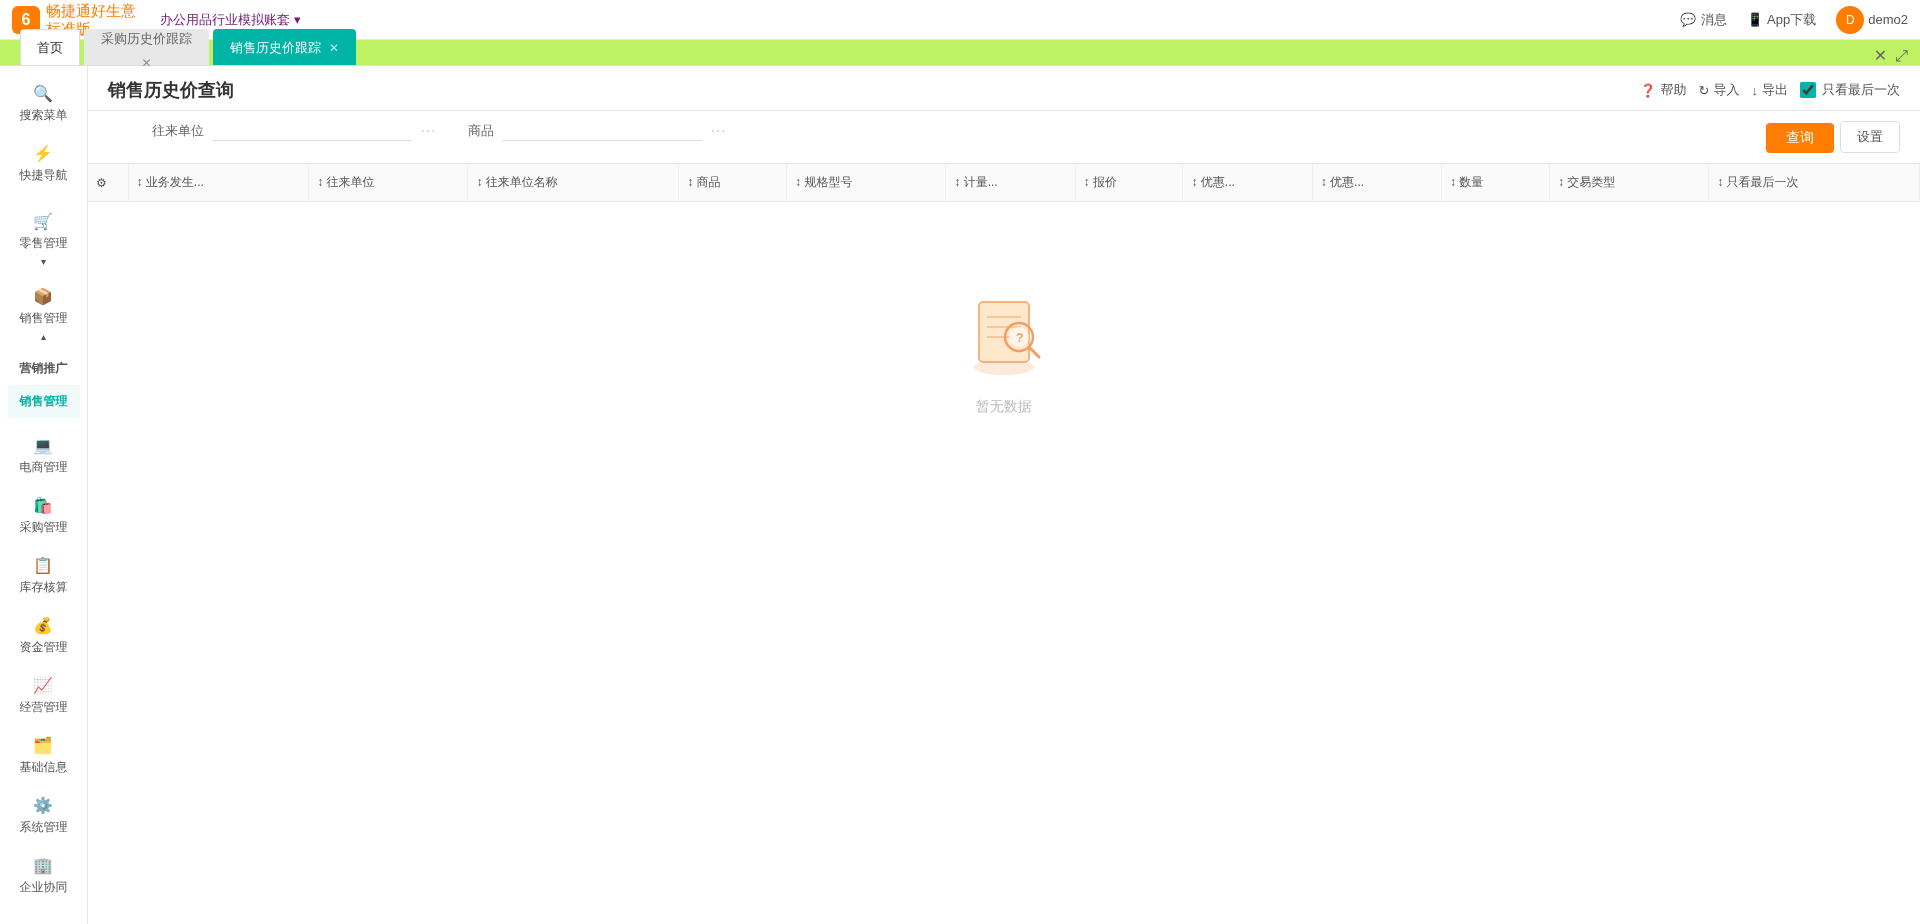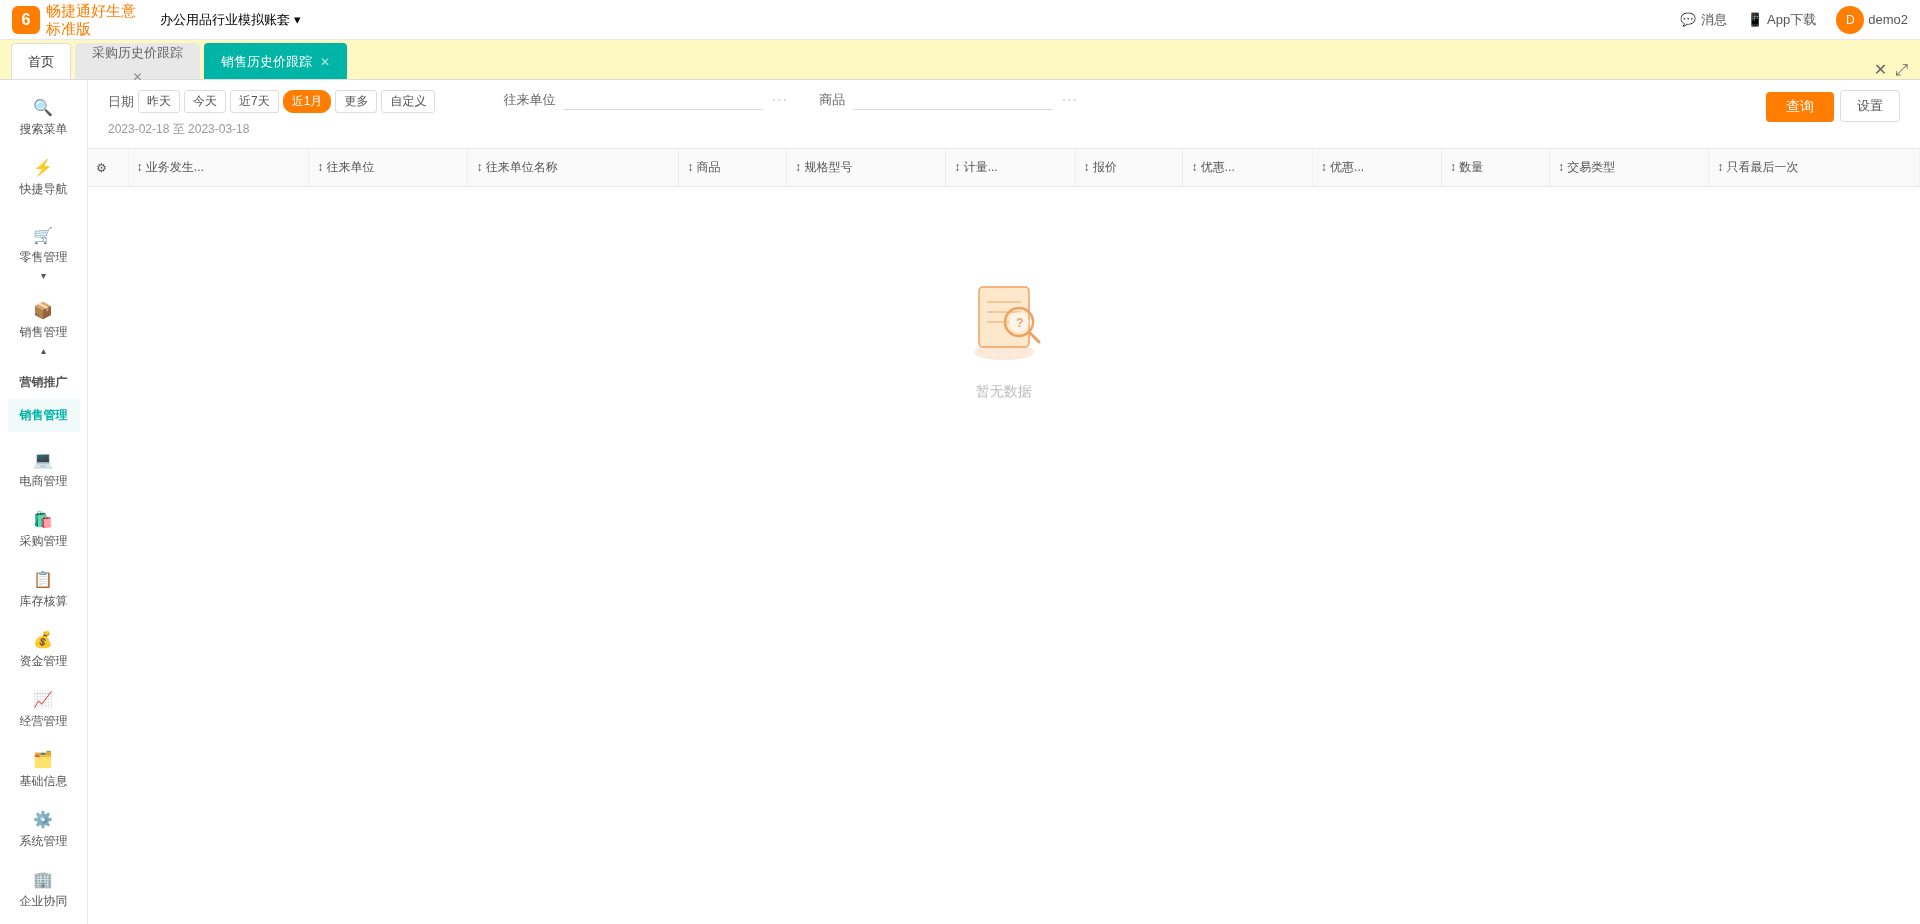--- a/index.html
+++ b/index.html
@@ -4,27 +4,27 @@
   <style>
     * { margin: 0; padding: 0; box-sizing: border-box; }
     body { font-family: 'Microsoft YaHei', Arial, sans-serif; font-size: 13px; background: #f5f5f5; color: #333; width: 1920px; height: 924px; overflow: hidden; display: flex; flex-direction: column; }
 
     
     .top-bar { height: 40px; background: #fff; display: flex; align-items: center; justify-content: space-between; padding: 0 12px; border-bottom: 1px solid #e8e8e8; flex-shrink: 0; }
     .top-bar-left { display: flex; align-items: center; gap: 8px; }
     .logo-area { display: flex; align-items: center; gap: 6px; }
     .logo-icon { width: 28px; height: 28px; background: #ff7d00; border-radius: 6px; display: flex; align-items: center; justify-content: center; color: white; font-size: 16px; font-weight: bold; }
     .logo-text { font-size: 15px; color: #ff7d00; line-height: 1.2; }
-    .workspace-selector { display: flex; align-items: center; gap: 4px; color: #000000; font-size: 13px; margin-left: 16px; cursor: pointer; }
+    .workspace-selector { display: flex; align-items: center; gap: 4px; color: #701a75; font-size: 13px; margin-left: 16px; cursor: pointer; }
     .top-bar-right { display: flex; align-items: center; gap: 20px; color: #555; font-size: 13px; }
     .top-bar-right-item { display: flex; align-items: center; gap: 4px; cursor: pointer; }
     .avatar { width: 28px; height: 28px; border-radius: 50%; background: #ff7d00; display: flex; align-items: center; justify-content: center; color: white; font-size: 12px; }
 
     
-    .tab-bar { height: 40px; background: #fef9c3; display: flex; align-items: flex-end; padding-left: 3px; flex-shrink: 0; border-bottom: 1px solid #ddd; }
+    .tab-bar { height: 26px; background: #bef264; display: flex; align-items: flex-end; padding-left: 12px; flex-shrink: 0; border-bottom: 1px solid #ddd; }
     .tab { height: 36px; padding: 0 16px; display: flex; align-items: center; gap: 8px; cursor: pointer; font-size: 13px; border-radius: 4px 4px 0 0; border: 1px solid transparent; border-bottom: none; white-space: nowrap; }
     .tab.home { background: #fff; border-color: #ddd; color: #333; margin-left: 8px; }
     .tab.inactive { background: #e8e8e8; color: #666; margin-left: 4px; flex-direction: column; }
     .tab.active { background: #00b4a6; color: #fff; margin-left: 4px; }
     .tab-close { font-size: 12px; cursor: pointer; opacity: 0.7; }
     .tab-actions { margin-left: auto; display: flex; align-items: center; gap: 8px; padding-right: 12px; }
     .tab-action-btn { background: none; border: none; cursor: pointer; font-size: 16px; color: #666; }
 
     
     .main-layout { display: flex; flex: 1; overflow: hidden; }
@@ -189,35 +189,44 @@
     </div>
     <div class="sidebar-item">
       
       
     </div>
 
   </div>
 
   <div class="content-area">
 
+    <div class="page-header">
+      <h1 class="page-title">销售历史价查询</h1>
+      <div class="page-actions">
+        <div class="page-action-item">
+          <span>❓</span>
+          <span>帮助</span>
+        </div>
+        <div class="page-action-item">
+          <span>↻</span>
+          <span>导入</span>
+        </div>
+        <div class="page-action-item">
+          <span>↓</span>
+          <span>导出</span>
+        </div>
+        <div class="view-last-toggle">
+          <input type="checkbox" class="toggle-checkbox" checked="" style="">
+          <span>只看最后一次</span>
+        </div>
+      </div>
+    </div>
 
     <div class="filter-bar">
       <div class="filter-top">
-        <div class="date-section">
-          <div class="date-btns-row">
-            <span class="filter-label">日期</span>
-            <button class="date-btn">昨天</button>
-            <button class="date-btn">今天</button>
-            <button class="date-btn">近7天</button>
-            <button class="date-btn active">近1月</button>
-            <button class="date-btn">更多</button>
-            <button class="date-btn">自定义</button>
-          </div>
-          <div class="date-range">2023-02-18 至 2023-03-18</div>
-        </div>
 
         <div class="mid-filters">
           <div class="filter-group">
             <span class="filter-label">往来单位</span>
             <input type="text" class="filter-input" style="">
             <span class="filter-dots">···</span>
           </div>
           <div class="filter-group">
             <span class="filter-label">商品</span>
             <input type="text" class="filter-input" style="">

